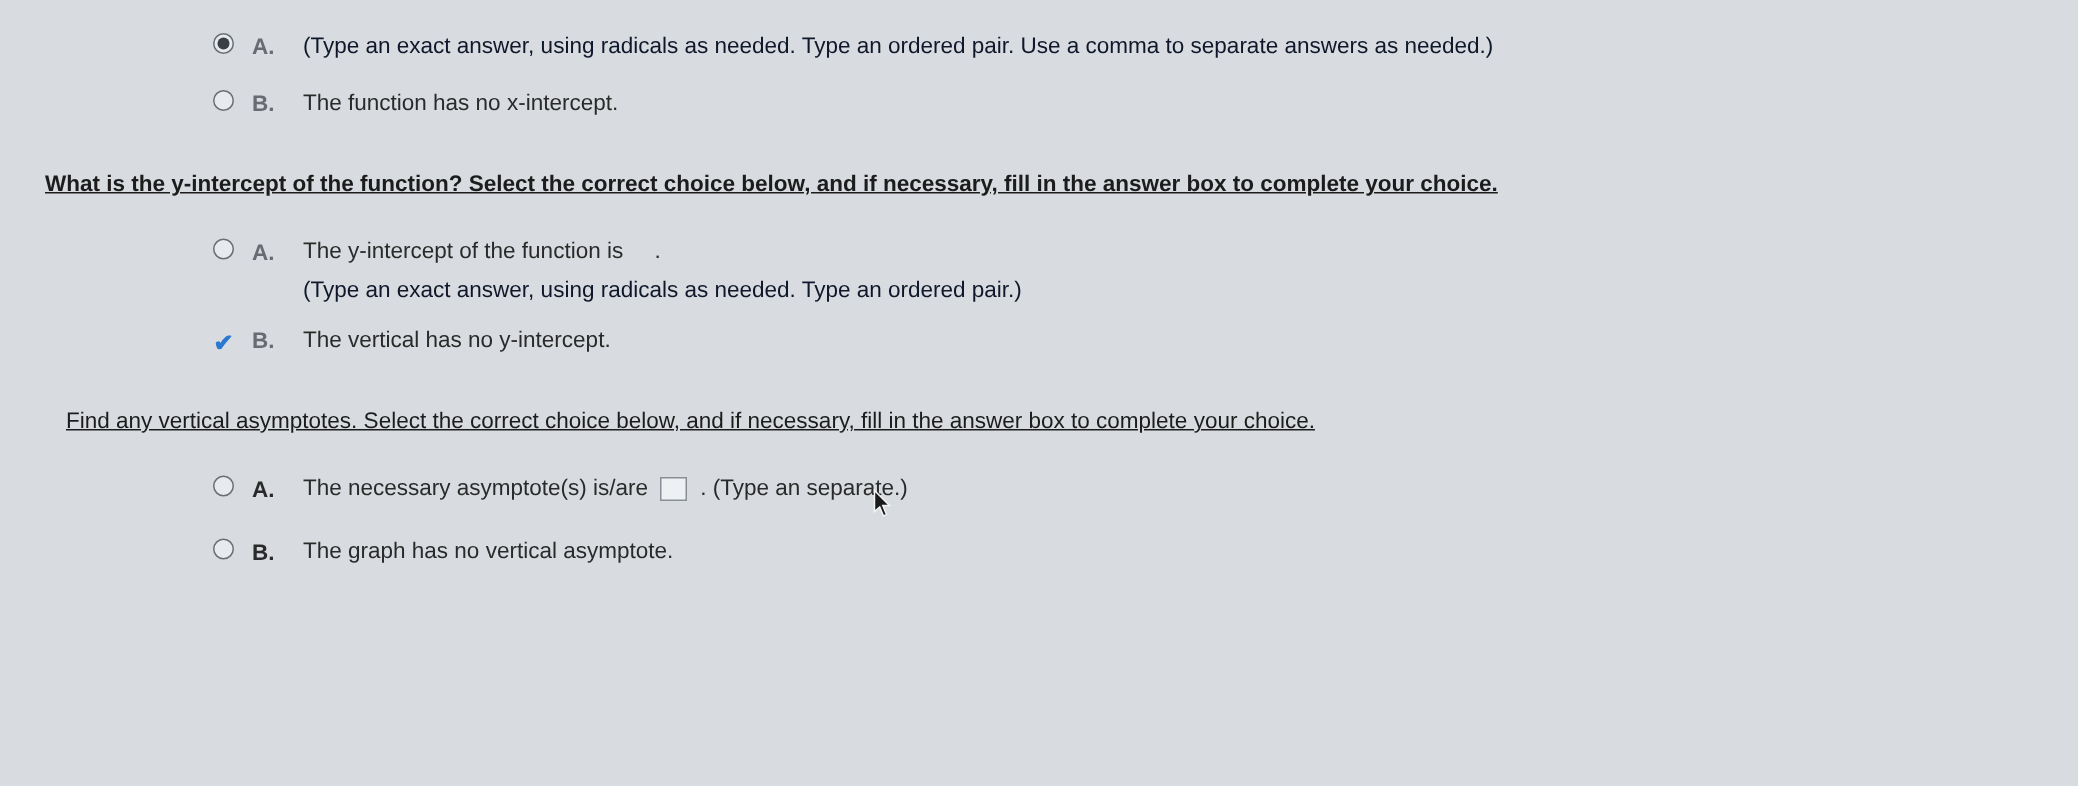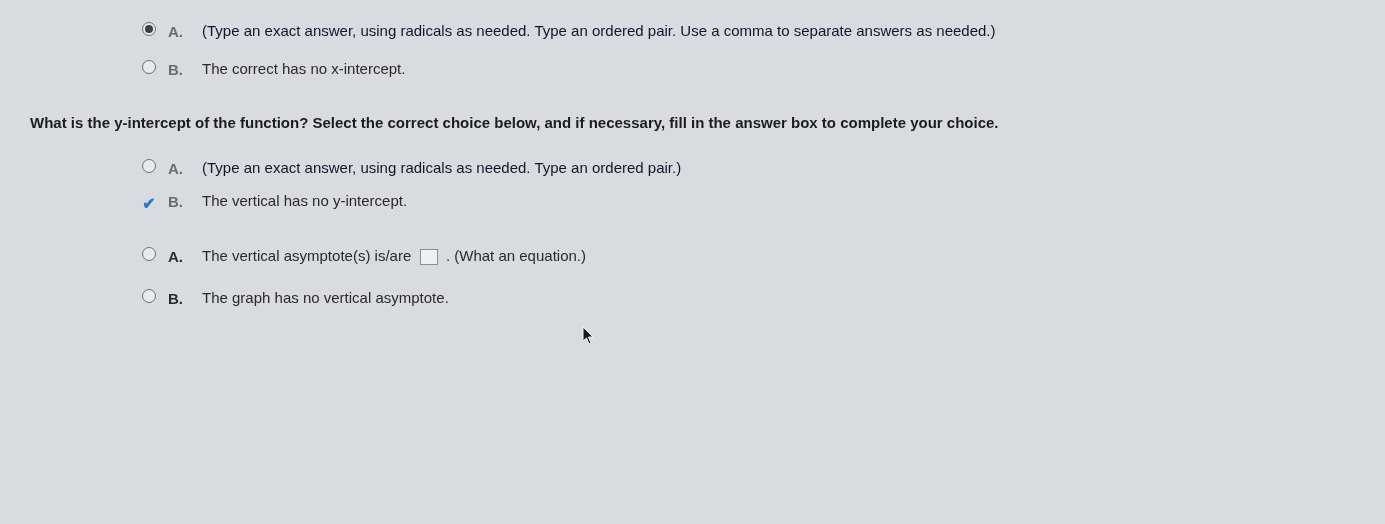--- a/index.html
+++ b/index.html
@@ -47,20 +47,21 @@
     }
     .letter-col.strong { color: #2a2a2a; }
     .text-col { flex: 1; }
     .choice-text { margin-bottom: 4px; }
     .hint-text { color: #0f172a; }
     .question-prompt {
       margin-left: -110px;
       font-weight: bold;
       color: #1c1c1c;
       margin-bottom: 22px;
+      text-decoration: underline;
     }
     .question-prompt.normal { font-weight: normal; }
     .answer-box {
       display: inline-block;
       border: 1px solid #8a8f96;
       background: #eef1f4;
       padding: 1px 6px;
       font-family: 'Times New Roman', serif;
       white-space: nowrap;
     }
@@ -101,60 +102,64 @@
     <div class="text-col">
       <div class="hint-text">(Type an exact answer, using radicals as needed. Type an ordered pair. Use a comma to separate answers as needed.)</div>
     </div>
   </div>
   <div class="choice-row" style="margin-top:14px;">
     <div class="radio-col">
       <div class="radio-outer"></div>
     </div>
     <div class="letter-col">B.</div>
     <div class="text-col">
-      <div class="choice-text">The correct has no x-intercept.</div>
+      <div class="choice-text">The function has no x-intercept.</div>
     </div>
   </div>
 </div>
 
 <div class="question-block">
   <div class="question-prompt">What is the y-intercept of the function? Select the correct choice below, and if necessary, fill in the answer box to complete your choice.</div>
 
   <div class="choice-row">
     <div class="radio-col">
       <div class="radio-outer"></div>
     </div>
     <div class="letter-col">A.</div>
     <div class="text-col">
+      <div class="choice-text">
+        <span>The y-intercept of the function is</span>&nbsp;&nbsp;&nbsp;&nbsp;&nbsp;<span>.</span>
+      </div>
       <div class="hint-text">(Type an exact answer, using radicals as needed. Type an ordered pair.)</div>
     </div>
   </div>
   <div class="choice-row" style="margin-top:10px;">
     <div class="radio-col">
       <span class="checkmark">✔</span>
     </div>
     <div class="letter-col">B.</div>
     <div class="text-col">
       <div class="choice-text">The vertical has no y-intercept.</div>
     </div>
   </div>
 </div>
 
 <div class="question-block">
+  <div class="question-prompt normal" style="margin-left:-96px;">Find any vertical asymptotes. Select the correct choice below, and if necessary, fill in the answer box to complete your choice.</div>
 
   <div class="choice-row">
     <div class="radio-col">
       <div class="radio-outer"></div>
     </div>
     <div class="letter-col strong">A.</div>
     <div class="text-col">
       <div class="choice-text">
-        <span>The vertical asymptote(s) is/are</span>
+        <span>The necessary asymptote(s) is/are</span>
         &nbsp;<span class="answer-box empty"></span>&nbsp;
-        <span>. (What an equation.)</span>
+        <span>. (Type an separate.)</span>
       </div>
     </div>
   </div>
   <div class="choice-row" style="margin-top:16px;">
     <div class="radio-col">
       <div class="radio-outer"></div>
     </div>
     <div class="letter-col strong">B.</div>
     <div class="text-col">
       <div class="choice-text">The graph has no vertical asymptote.</div>

